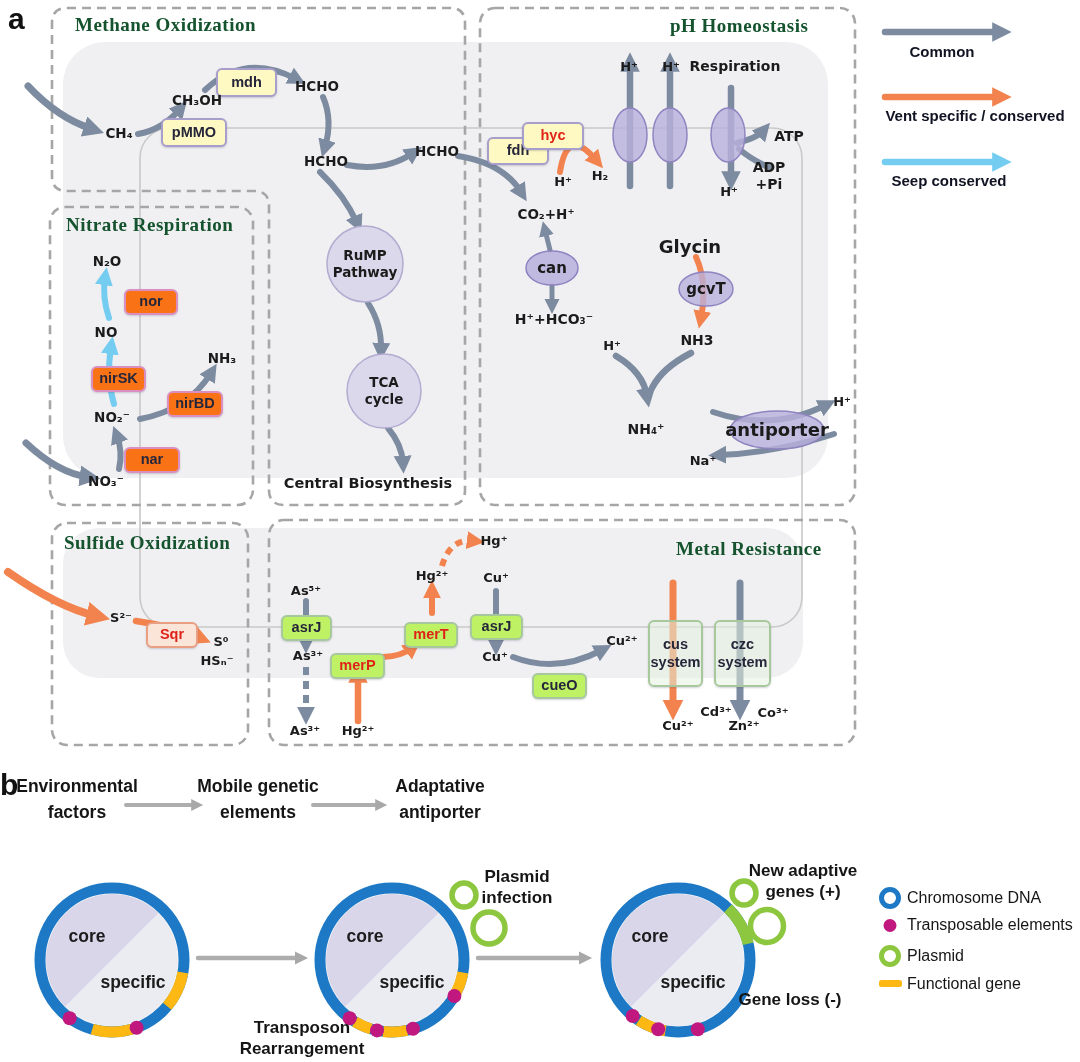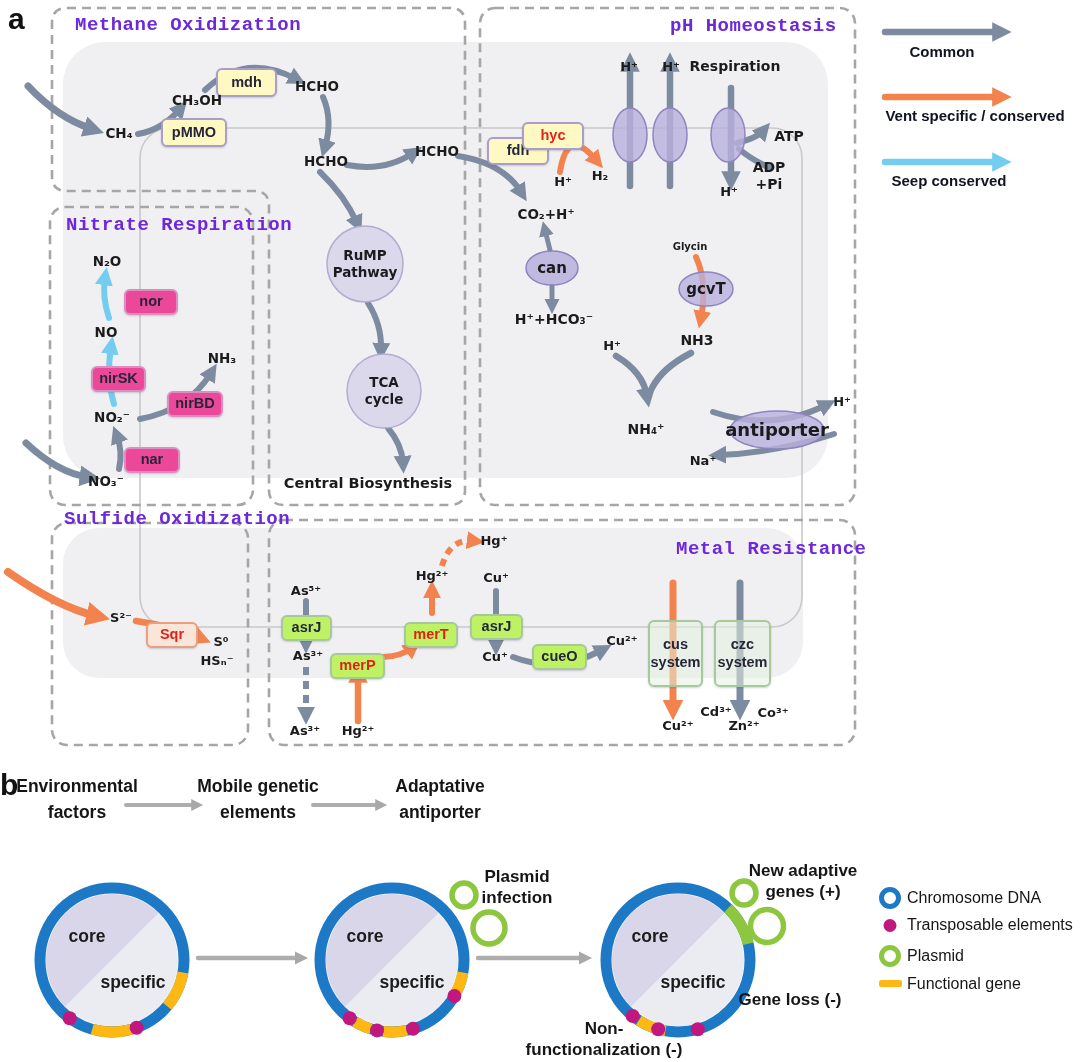--- a/index.html
+++ b/index.html
@@ -1,29 +1,29 @@
 <!DOCTYPE html>
 <html><head>
 <meta charset="utf-8">
 <style>
   html,body{margin:0;padding:0;background:#ffffff;}
   #fig{position:relative;width:1080px;height:1062px;background:#fff;overflow:hidden;
        font-family:"Liberation Sans",sans-serif;}
   #layer-svg{position:absolute;left:0;top:0;z-index:0;}
   .lbl{position:absolute;transform:translate(-50%,-50%);font-family:"DejaVu Sans","Liberation Sans",sans-serif;
        font-weight:bold;color:#1b1b1b;font-size:13.5px;white-space:pre-line;text-align:center;line-height:1.25;z-index:2;} .s13{font-size:13px;} .s15{font-size:15px;}
-  .ttl{position:absolute;font-family:Liberation Mono, monospace;font-weight:bold;font-size:19px;
-       color:#6d28d9;white-space:nowrap;z-index:2;letter-spacing:.5px;}
+  .ttl{position:absolute;font-family:Liberation Serif, serif;font-weight:bold;font-size:19px;
+       color:#14532d;white-space:nowrap;z-index:2;letter-spacing:.5px;}
   .leg{position:absolute;transform:translate(-50%,-50%);font-family:"Liberation Sans",sans-serif;
        font-weight:bold;font-size:15px;color:#101322;white-space:nowrap;z-index:2;}
   .chip{position:absolute;display:flex;align-items:center;justify-content:center;z-index:2;
         font-family:"Liberation Sans",sans-serif;font-weight:bold;font-size:14.5px;color:#26263a;
         border-radius:6px;border:2px solid #a79ecb;background:#fef9c3;box-shadow:0 1px 2px rgba(80,80,110,.25);
         white-space:pre-line;text-align:center;line-height:1.2;}
-  .chip.pink{background:#ec4899;border-color:#db8fc0;}
+  .chip.pink{background:#f97316;border-color:#db8fc0;}
   .chip.green{background:#bef264;border-color:#a6c89c;}
   .chip.glass{background:rgba(228,240,222,.55);}
   .chip.sqr{background:#fbe4d8;border-color:#eb9f82;}
   .red{color:#e02318;margin-top:8px;}
   .corner{position:absolute;font-family:"Liberation Sans",sans-serif;font-weight:bold;font-size:30px;color:#111;z-index:2;}
   .stage{position:absolute;transform:translate(-50%,-50%);font-family:"Liberation Sans",sans-serif;font-weight:bold;
          font-size:17.5px;color:#151515;white-space:pre-line;text-align:center;line-height:26px;z-index:2;}
   .bnote{position:absolute;transform:translate(-50%,-50%);font-family:"Liberation Sans",sans-serif;font-weight:bold;
          font-size:17px;color:#151515;white-space:pre-line;text-align:center;line-height:21px;z-index:2;}
   .ring-lbl{position:absolute;transform:translate(-50%,-50%);font-family:"Liberation Sans",sans-serif;
@@ -183,42 +183,42 @@
     <circle cx="890" cy="956" r="8.5" fill="none" stroke="#8dc63f" stroke-width="5"></circle>
     <rect x="879" y="980" width="23" height="7" rx="2.5" fill="#fdb813"></rect>
   </g>
 </svg>
 
 <div class="corner" style="left:8px;top:2px">a</div>
 <div class="corner" style="left:0px;top:768px">b</div>
 
 <div class="ttl" style="left:75px;top:14px">Methane Oxidization</div>
 <div class="ttl" style="left:66px;top:214px">Nitrate Respiration</div>
-<div class="ttl" style="left:64px;top:508px">Sulfide Oxidization</div>
+<div class="ttl" style="left:64px;top:532px">Sulfide Oxidization</div>
 <div class="ttl" style="left:670px;top:15px">pH Homeostasis</div>
 <div class="ttl" style="left:676px;top:538px">Metal Resistance</div>
 
 <div class="leg" style="left:942px;top:51px">Common</div>
 <div class="leg" style="left:975px;top:115px">Vent specific / conserved</div>
 <div class="leg" style="left:949px;top:180px">Seep conserved</div>
 
 <div class="chip" style="left:216px;top:68px;width:57px;height:25px">mdh</div>
 <div class="chip" style="left:161px;top:118px;width:62px;height:25px">pMMO</div>
 <div class="chip" style="left:487px;top:137px;width:58px;height:24px">fdh</div>
 <div class="chip red" style="left:522px;top:114px;width:58px;height:24px">hyc</div>
 <div class="chip pink" style="left:124px;top:289px;width:50px;height:22px">nor</div>
 <div class="chip pink" style="left:91px;top:366px;width:51px;height:22px">nirSK</div>
 <div class="chip pink" style="left:167px;top:391px;width:52px;height:22px">nirBD</div>
 <div class="chip pink" style="left:124px;top:447px;width:52px;height:22px">nar</div>
 <div class="chip sqr red" style="left:146px;top:614px;width:48px;height:22px">Sqr</div>
 <div class="chip green" style="left:281px;top:615px;width:47px;height:22px">asrJ</div>
 <div class="chip green red" style="left:404px;top:614px;width:50px;height:22px">merT</div>
 <div class="chip green red" style="left:330px;top:645px;width:51px;height:22px">merP</div>
 <div class="chip green" style="left:470px;top:614px;width:49px;height:22px">asrJ</div>
-<div class="chip green" style="left:532px;top:644px;width:51px;height:22px">cueO</div>
+<div class="chip green" style="left:532px;top:673px;width:51px;height:22px">cueO</div>
 <div class="chip green glass" style="left:648px;top:620px;width:51px;height:63px">cus
 system</div>
 <div class="chip green glass" style="left:714px;top:620px;width:53px;height:63px">czc
 system</div>
 
 <div class="lbl s15" style="left:552px;top:268px">can</div>
 <div class="lbl s15" style="left:706px;top:289px">gcvT</div>
 <div class="lbl" style="left:777px;top:430px;font-size:18px">antiporter</div>
 
 <div class="lbl" style="left:119px;top:133px">CH₄</div>
@@ -236,21 +236,21 @@
 <div class="lbl s13" style="left:563px;top:182px">H⁺</div>
 <div class="lbl s13" style="left:600px;top:176px">H₂</div>
 <div class="lbl s13" style="left:629px;top:67px">H⁺</div>
 <div class="lbl s13" style="left:671px;top:67px">H⁺</div>
 <div class="lbl" style="left:735px;top:67px;font-size:14px">Respiration</div>
 <div class="lbl" style="left:789px;top:137px;font-size:14px">ATP</div>
 <div class="lbl" style="left:769px;top:168px;font-size:14px">ADP</div>
 <div class="lbl" style="left:769px;top:185px;font-size:14px">+Pi</div>
 <div class="lbl s13" style="left:729px;top:192px">H⁺</div>
 <div class="lbl" style="left:554px;top:320px;font-size:14px">H⁺+HCO₃⁻</div>
-<div class="lbl" style="left:690px;top:247px;font-size:10px">Glycin</div>
+<div class="lbl" style="left:690px;top:247px;font-size:18px">Glycin</div>
 <div class="lbl" style="left:697px;top:341px;font-size:14px">NH3</div>
 <div class="lbl s13" style="left:612px;top:346px">H⁺</div>
 <div class="lbl" style="left:646px;top:430px;font-size:14px">NH₄⁺</div>
 <div class="lbl s13" style="left:842px;top:402px">H⁺</div>
 <div class="lbl s13" style="left:703px;top:461px">Na⁺</div>
 
 <div class="lbl" style="left:107px;top:261px">N₂O</div>
 <div class="lbl" style="left:106px;top:332px">NO</div>
 <div class="lbl" style="left:222px;top:358px">NH₃</div>
 <div class="lbl" style="left:112px;top:417px">NO₂⁻</div>
@@ -283,24 +283,24 @@
 
 <div class="ring-lbl" style="left:87px;top:936px">core</div>
 <div class="ring-lbl" style="left:133px;top:982px">specific</div>
 <div class="ring-lbl" style="left:365px;top:936px">core</div>
 <div class="ring-lbl" style="left:412px;top:982px">specific</div>
 <div class="ring-lbl" style="left:650px;top:936px">core</div>
 <div class="ring-lbl" style="left:693px;top:982px">specific</div>
 
 <div class="bnote" style="left:517px;top:887px">Plasmid
 infection</div>
+<div class="bnote" style="left:302px;top:1038px">Transposon
+Rearrangement</div>
 <div class="bnote" style="left:803px;top:881px">New adaptive
 genes (+)</div>
 <div class="bnote" style="left:790px;top:999px">Gene loss (-)</div>
-<div class="bnote" style="left:604px;top:1039px">Non-
-functionalization (-)</div>
 
 <div class="bleg" style="left:907px;top:898px">Chromosome DNA</div>
 <div class="bleg" style="left:907px;top:925px">Transposable elements</div>
 <div class="bleg" style="left:907px;top:956px">Plasmid</div>
 <div class="bleg" style="left:907px;top:984px">Functional gene</div>
 
 </div>
 
 </body></html>

